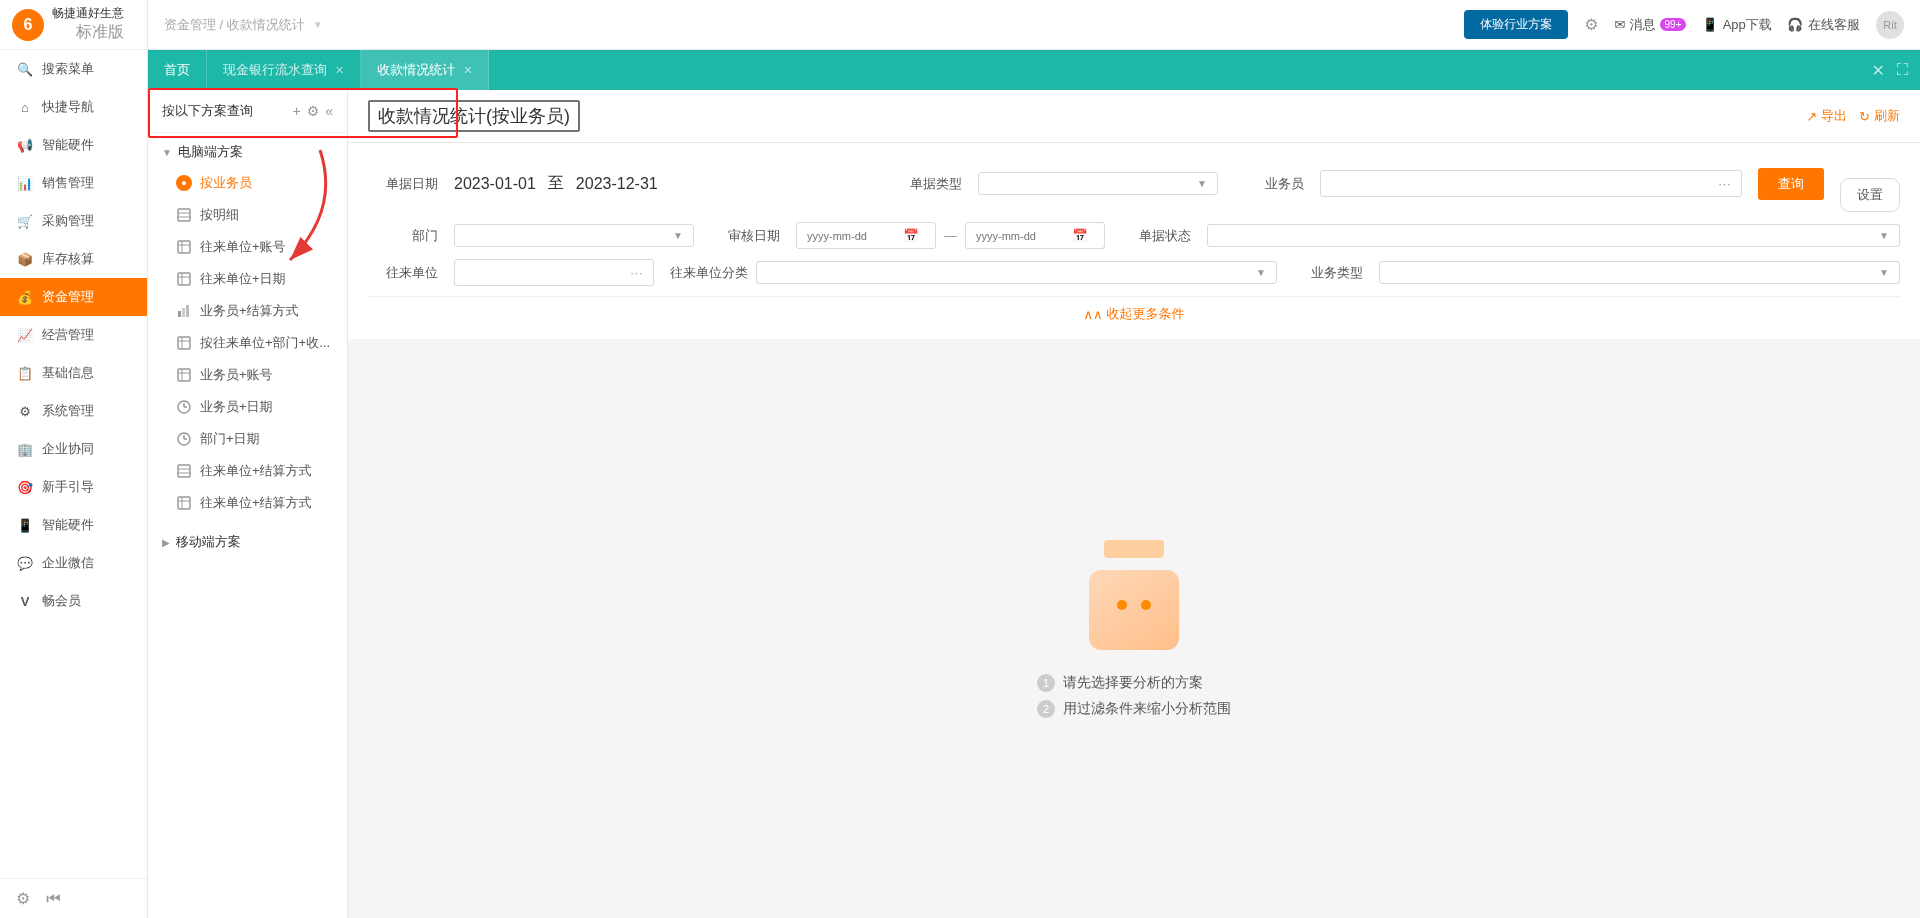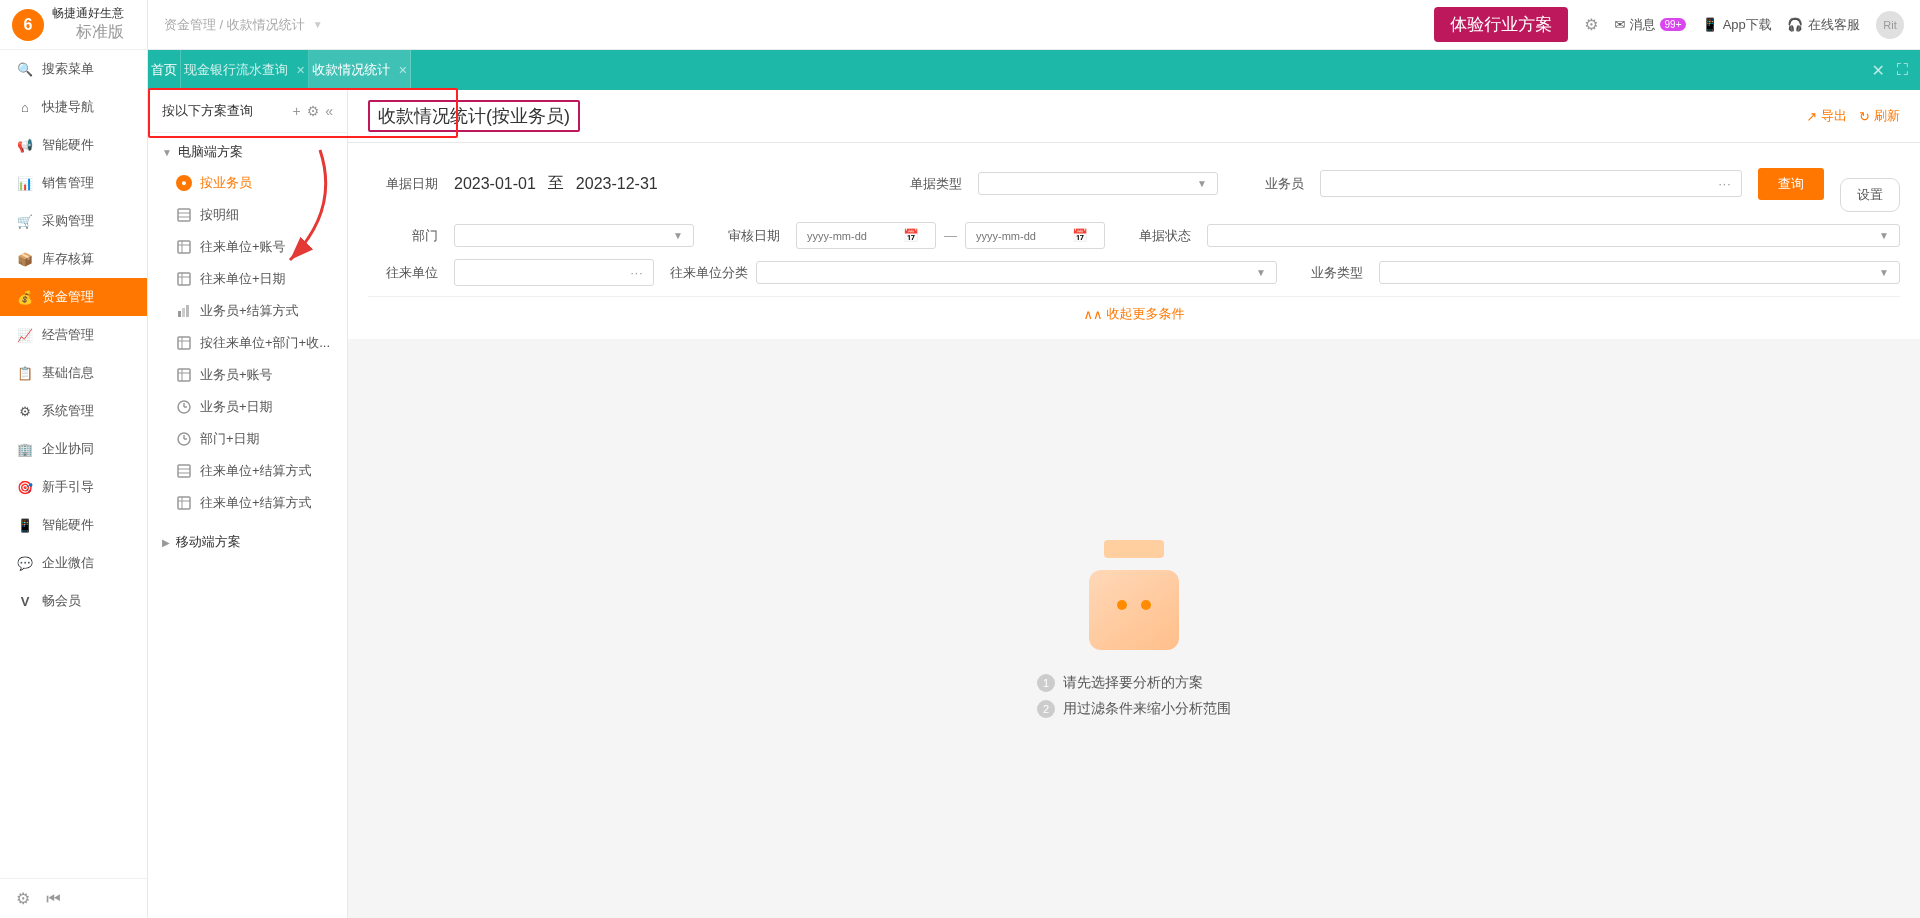--- a/index.html
+++ b/index.html
@@ -41,36 +41,36 @@
 
     
     .topbar {
       height: 50px; background: #fff; border-bottom: 1px solid #e8e8e8;
       display: flex; align-items: center; padding: 0 16px; gap: 12px; flex-shrink: 0;
     }
     .topbar-breadcrumb { display: flex; align-items: center; gap: 8px; flex: 1; }
     .breadcrumb-item { color: #999; font-size: 13px; cursor: pointer; }
     .topbar-right { display: flex; align-items: center; gap: 16px; }
     .topbar-btn {
-      background: #be185d; color: white; border: none; padding: 6px 16px;
-      border-radius: 4px; cursor: pointer; font-size: 17px;
+      background: #0369a1; color: white; border: none; padding: 6px 16px;
+      border-radius: 4px; cursor: pointer; font-size: 12px;
     }
     .gear-btn { color: #999; cursor: pointer; font-size: 16px; }
     .topbar-msg { display: flex; align-items: center; gap: 4px; color: #555; font-size: 13px; cursor: pointer; }
     .badge { background: #d946ef; color: white; border-radius: 10px; padding: 1px 5px; font-size: 10px; }
     .dropdown-arrow { color: #ccc; font-size: 10px; }
     .user-avatar { width: 28px; height: 28px; background: #e0e0e0; border-radius: 50%; display: flex; align-items: center; justify-content: center; font-size: 11px; color: #999; }
 
     
     .tabbar {
       height: 40px; background: #1eb8a8; display: flex; align-items: stretch;
       flex-shrink: 0; padding: 0;
     }
     .tab {
-      display: flex; align-items: center; padding: 0 3px; gap: 8px;
+      display: flex; align-items: center; padding: 0 16px; gap: 8px;
       cursor: pointer; font-size: 13px; color: rgba(255,255,255,0.8);
       border-right: 1px solid rgba(255,255,255,0.2); position: relative;
     }
     .tab.home { font-weight: 500; color: white; }
     .tab.active { background: rgba(255,255,255,0.15); color: white; }
     .tab-close { font-size: 11px; color: rgba(255,255,255,0.6); cursor: pointer; }
     .tabbar-right { margin-left: auto; display: flex; align-items: center; padding: 0 12px; gap: 12px; }
     .tabbar-icon { color: rgba(255,255,255,0.7); cursor: pointer; font-size: 16px; }
 
     
@@ -112,21 +112,21 @@
     
     .right-panel { flex: 1; background: #f5f5f5; display: flex; flex-direction: column; overflow: hidden; }
 
     
     .page-header {
       background: #fff; padding: 10px 20px; border-bottom: 1px solid #e8e8e8;
       display: flex; align-items: center; justify-content: space-between; flex-shrink: 0;
     }
     .page-title {
       font-size: 18px; font-weight: 500; color: #333;
-      border: 2px solid #be185d; padding: 2px 8px; border-radius: 2px; display: inline-block; text-align: right;
+      border: 2px solid #737373; padding: 2px 8px; border-radius: 2px; display: inline-block; text-align: right;
     }
     .page-header-actions { display: flex; align-items: center; gap: 12px; }
     .action-btn {
       display: flex; align-items: center; gap: 4px; color: #ff7700;
       cursor: pointer; font-size: 13px; background: none; border: none;
     }
 
     
     .filter-area {
       background: #fff; padding: 12px 20px 8px; flex-shrink: 0;

